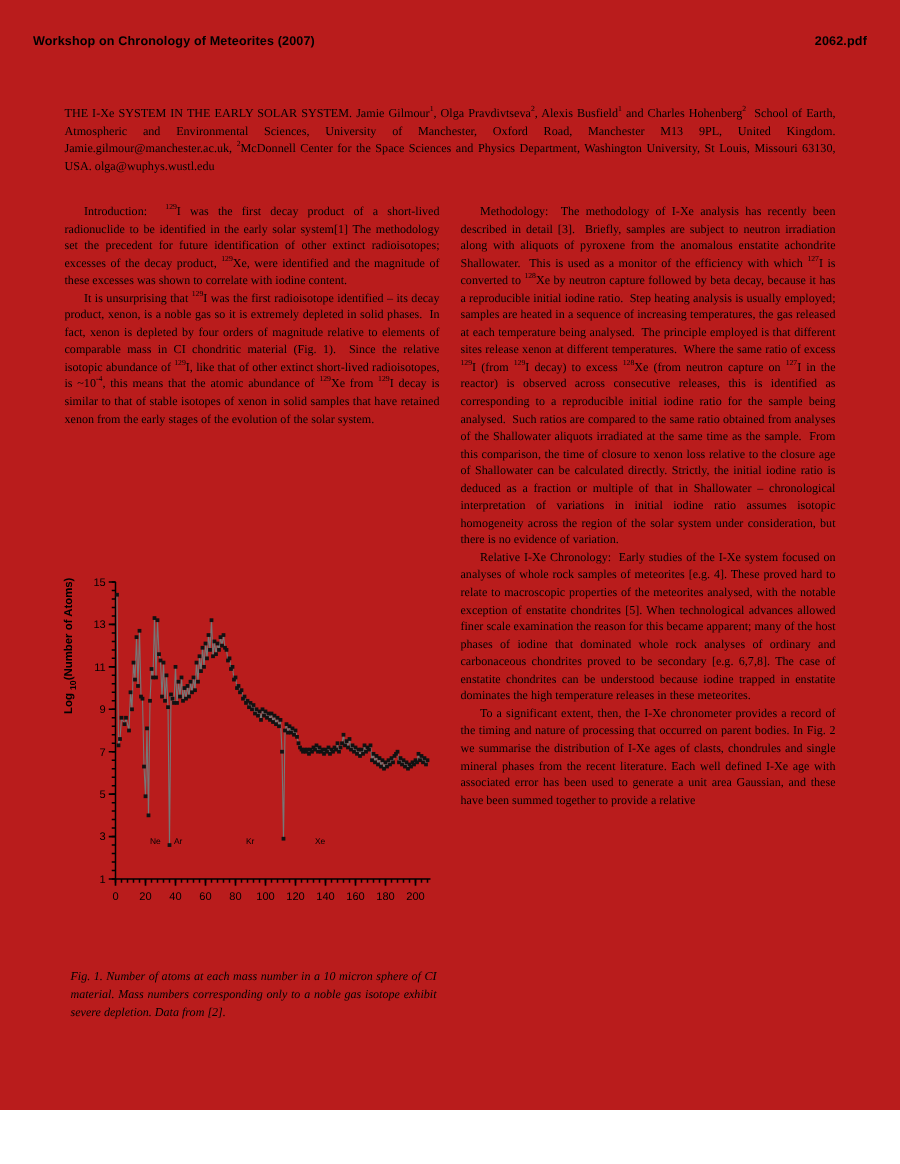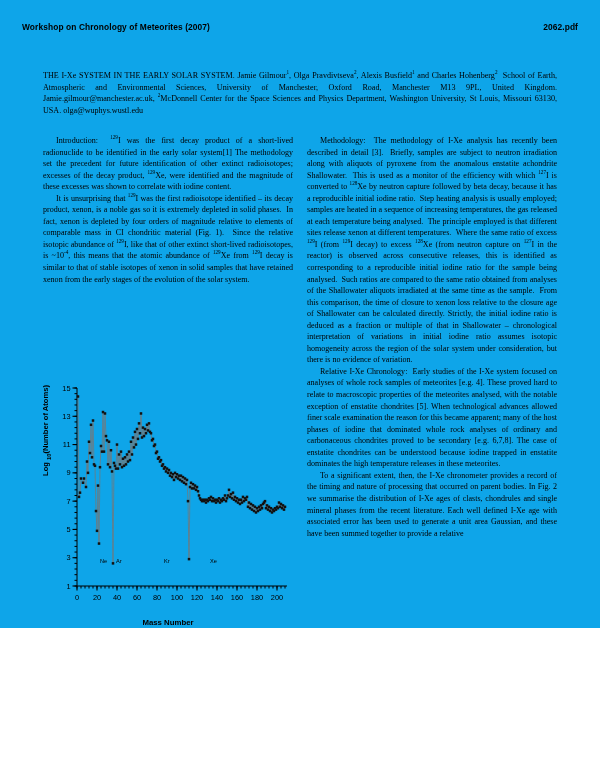--- a/index.html
+++ b/index.html
@@ -11,22 +11,22 @@
     width: 600px;
     height: 776px;
     font-family: "Liberation Serif", "DejaVu Serif", serif;
     color: #000;
     position: relative;
     overflow: hidden;
   }
   .page {
     position: absolute;
     left: 0; top: 0;
-    width: 600px; height: 628px;
-    background: #0ea5e9;
+    width: 600px; height: 740px;
+    background: #b91c1c;
   }
   
   .runhead {
     position: absolute;
     left: 22px; top: 22px;
     width: 556px;
     display: flex;
     justify-content: space-between;
     align-items: baseline;
     font-family: "Liberation Sans", "DejaVu Sans", sans-serif;
@@ -476,23 +476,23 @@
           <rect x="236.75" y="122.72" width="2.5" height="2.5" fill="#111"></rect>
           <rect x="237.75" y="126.96" width="2.5" height="2.5" fill="#111"></rect>
           <rect x="238.75" y="124.14" width="2.5" height="2.5" fill="#111"></rect>
           <rect x="239.75" y="128.38" width="2.5" height="2.5" fill="#111"></rect>
           <rect x="240.75" y="125.55" width="2.5" height="2.5" fill="#111"></rect>
           <text x="57" y="182.54285714285714" class="gas-text">Ne</text>
           <text x="73" y="182.54285714285714" class="gas-text">Ar</text>
           <text x="121" y="182.54285714285714" class="gas-text">Kr</text>
           <text x="167" y="182.54285714285714" class="gas-text">Xe</text>
         </svg>
-      <div class="xlabel">Mass Number</div>
     </div>
   </div>
+  <div class="figcaption">Fig. 1.  Number of atoms at each mass number in a 10 micron sphere of CI material.  Mass numbers corresponding only to a noble gas isotope exhibit severe depletion. Data from [2].</div>
 
   <div class="col col-right">
     <p><span class="run-head-bold">Methodology:</span>&nbsp; The methodology of I-Xe analysis has recently been described in detail [3].&nbsp; Briefly, samples are subject to neutron irradiation along with aliquots of pyroxene from the anomalous enstatite achondrite Shallowater.&nbsp; This is used as a monitor of the efficiency with which <sup>127</sup>I is converted to <sup>128</sup>Xe by neutron capture followed by beta decay, because it has a reproducible initial iodine ratio.&nbsp; Step heating analysis is usually employed; samples are heated in a sequence of increasing temperatures, the gas released at each temperature being analysed.&nbsp; The principle employed is that different sites release xenon at different temperatures.&nbsp; Where the same ratio of excess <sup>129</sup>I (from <sup>129</sup>I decay) to excess <sup>128</sup>Xe (from neutron capture on <sup>127</sup>I in the reactor) is observed across consecutive releases, this is identified as corresponding to a reproducible initial iodine ratio for the sample being analysed.&nbsp; Such ratios are compared to the same ratio obtained from analyses of the Shallowater aliquots irradiated at the same time as the sample.&nbsp; From this comparison, the time of closure to xenon loss relative to the closure age of Shallowater can be calculated directly. Strictly, the initial iodine ratio is deduced as a fraction or multiple of that in Shallowater – chronological interpretation of variations in initial iodine ratio assumes isotopic homogeneity across the region of the solar system under consideration, but there is no evidence of variation.</p>
     <p><span class="run-head-bold">Relative I-Xe Chronology:</span>&nbsp; <span>Early studies of the I-Xe system focused on analyses of whole rock samples of meteorites [e.g. 4].  These proved hard to relate to macroscopic properties of the meteorites analysed, with the notable exception of enstatite chondrites [5].  When technological advances allowed finer scale examination the reason for this became apparent; many of the host phases of iodine that dominated whole rock analyses of ordinary and carbonaceous chondrites proved to be secondary [e.g. 6,7,8].  The case of enstatite chondrites can be understood because iodine trapped in enstatite dominates the high temperature releases in these meteorites.</span></p>
     <p>To a significant extent, then, the I-Xe chronometer provides a record of the timing and nature of processing that occurred on parent bodies.  In Fig. 2 we summarise the distribution of I-Xe ages of clasts, chondrules and single mineral phases from the recent literature.  Each well defined I-Xe age with associated error has been used to generate a unit area Gaussian, and these have been summed together to provide a relative</p>
   </div>
 
 </div>
 
 </body></html>

